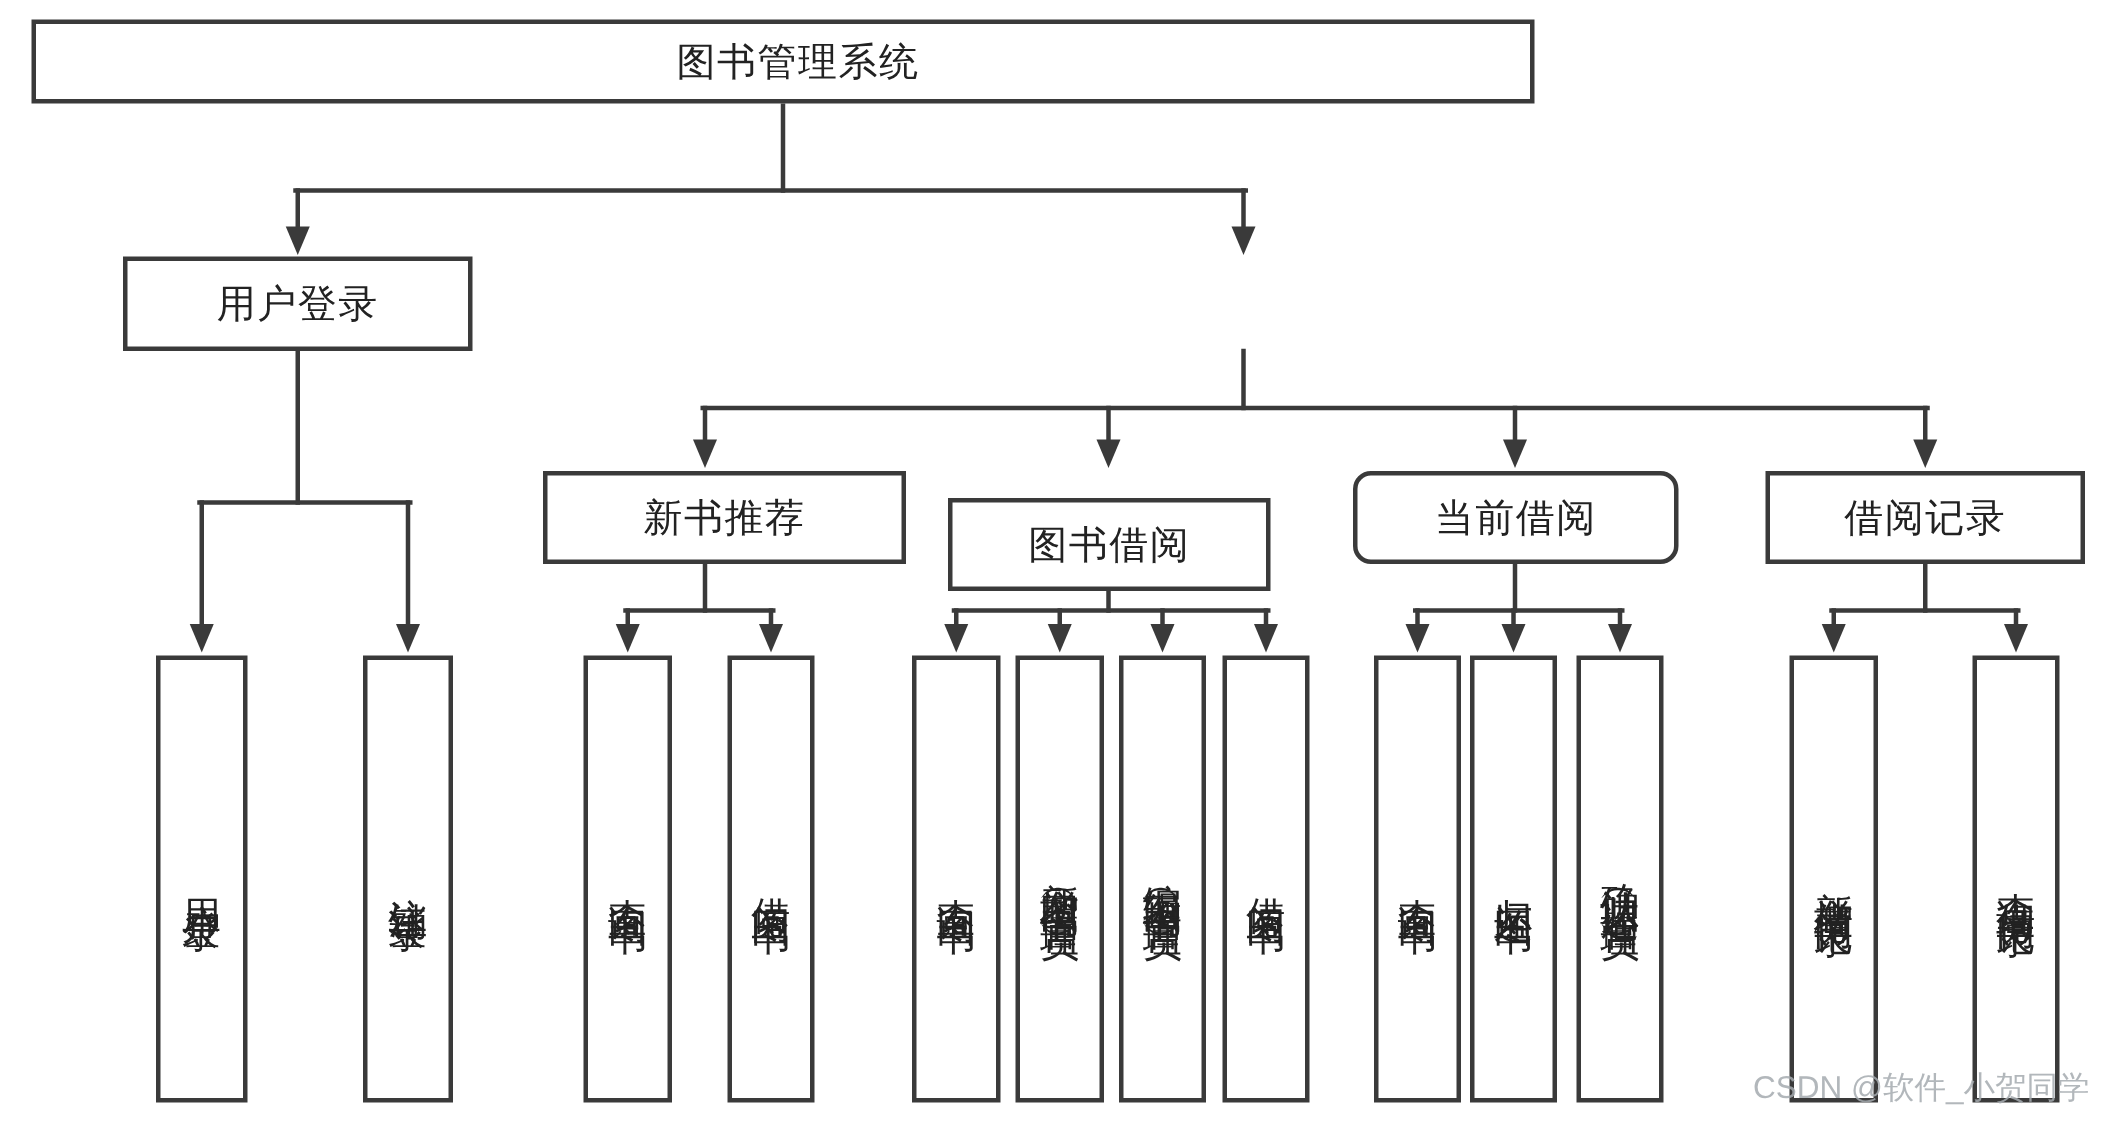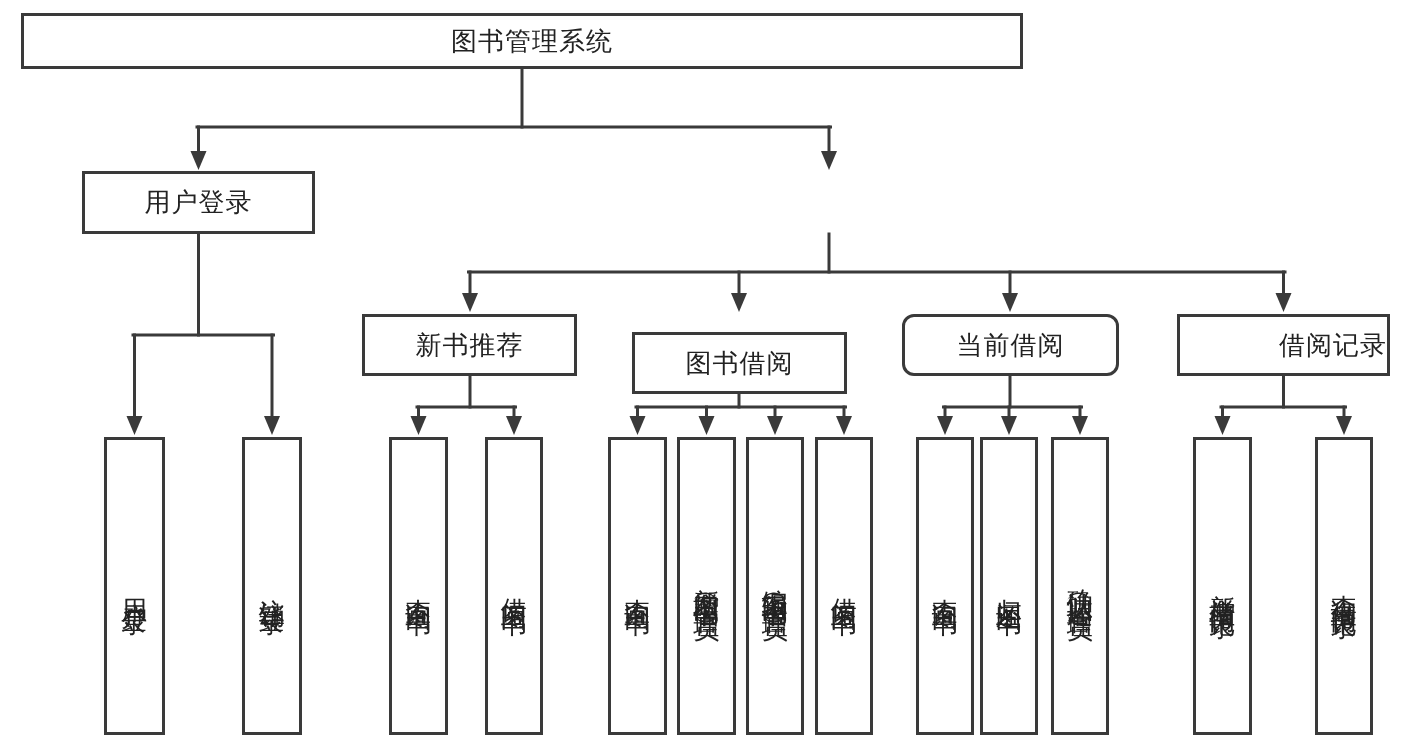--- a/index.html
+++ b/index.html
@@ -140,30 +140,30 @@
   </svg>
 
   <div class="box" style="left:21px; top:13px; width:1002px; height:56px;padding-left:20px;">
     <span class="hlabel">图书管理系统</span>
   </div>
 
   <div class="box" style="left:82px; top:171px; width:233px; height:63px;">
     <span class="hlabel">用户登录</span>
   </div>
 
-  <div class="box" style="left:362px; top:314px; width:215px; height:62px;">
+  <div class="box" style="left:362px; top:314px; width:242px; height:62px;">
     <span class="hlabel">新书推荐</span>
   </div>
   <div class="box" style="left:632px; top:332px; width:215px; height:62px;">
     <span class="hlabel">图书借阅</span>
   </div>
   <div class="box" style="left:902px; top:314px; width:217px; height:62px;border-radius:12px;">
     <span class="hlabel">当前借阅</span>
   </div>
-  <div class="box" style="left:1177px; top:314px; width:213px; height:62px;justify-content:flex-end;">
+  <div class="box" style="left:1177px; top:314px; width:213px; height:62px;">
     <span class="hlabel">借阅记录</span>
   </div>
 
   <div class="box leaf" style="left:104px; width:61px;">
     <span class="vlabel">用户登录</span>
   </div>
   <div class="box leaf" style="left:242px; width:60px;">
     <span class="vlabel">注销登录</span>
   </div>
 
@@ -197,14 +197,15 @@
     <span class="vlabel">确认归还（管理员）</span>
   </div>
 
   <div class="box leaf" style="left:1193px; width:59px;">
     <span class="vlabel">新增借阅记录</span>
   </div>
   <div class="box leaf" style="left:1315px; width:58px;">
     <span class="vlabel">查询借阅记录</span>
   </div>
 
+  <div class="watermark">CSDN @软件_小贺同学</div>
 
 </div>
 
 </body></html>

